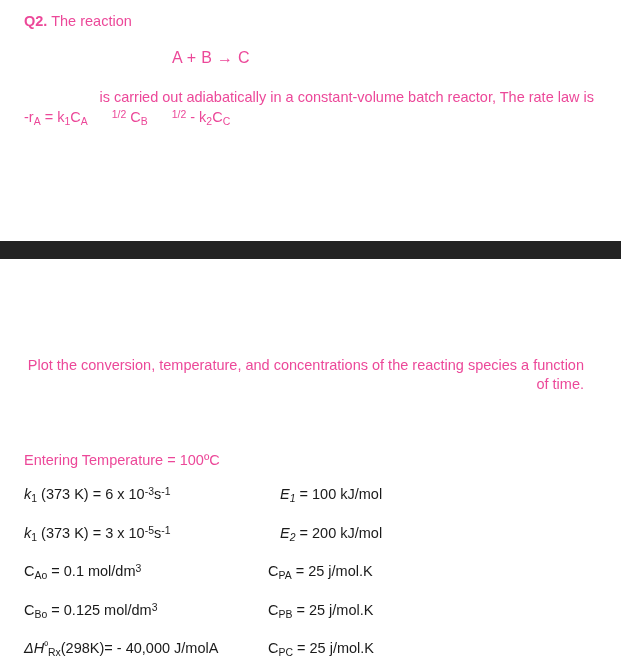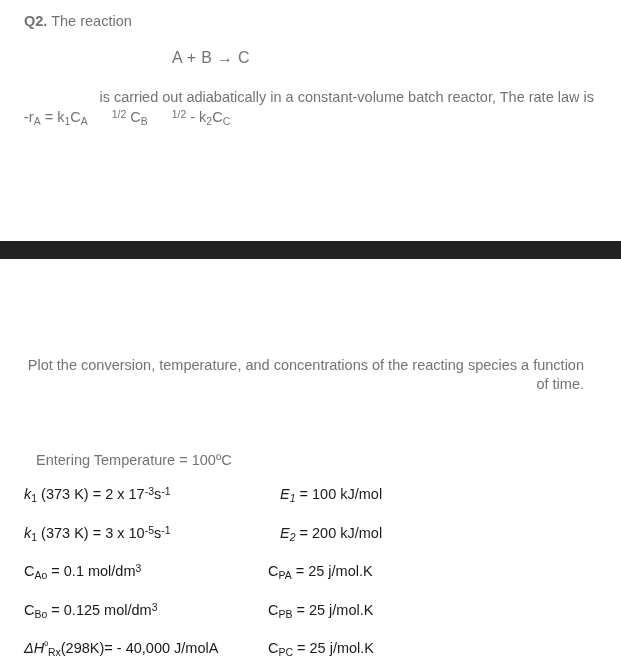--- a/index.html
+++ b/index.html
@@ -21,21 +21,21 @@
     position: absolute;
     inset: 0;
     background: #ffffff;
   }
 
   
   .txt {
     position: absolute;
     font-size: 14.5px;
     line-height: 19px;
-    color: #737373;
+    color: #ec4899;
     white-space: nowrap;
   }
   .wrapline {
     white-space: normal;
     text-align: right;
   }
 
   
   #q-heading {
     left: 24px;
@@ -86,21 +86,20 @@
     white-space: normal;
     line-height: 19px;
   }
   #extra-info-label {
     left: 24px;
     top: 412px;
   }
   #entering-temperature {
     left: 24px;
     top: 451px;
-    margin-left: 12px;
   }
 
   
   .param-row {
     position: absolute;
     left: 0;
     width: 621px;
     height: 20px;
   }
   .param-col-left {
@@ -158,21 +157,21 @@
 
   <div class="txt wrapline" id="plot-instruction">Plot the conversion, temperature, and concentrations of the reacting species a function of time.</div>
 
 
   <div class="txt" id="entering-temperature">
     <span>Entering Temperature = 100</span><span>º</span><span>C</span>
   </div>
 
   <div class="param-row" style="top:486px;">
     <div class="param-col-left">
-      <span class="ital">k</span><sub>1</sub><span> (373 K) = 2 x 17</span><sup>-3</sup><span>s</span><sup>-1</sup>
+      <span class="ital">k</span><sub>1</sub><span> (373 K) = 6 x 10</span><sup>-3</sup><span>s</span><sup>-1</sup>
     </div>
     <div class="param-col-right col-right-k">
       <span class="ital">E</span><sub class="ital">1</sub><span> = 100 kJ/mol</span>
     </div>
   </div>
 
   <div class="param-row" style="top:525px;">
     <div class="param-col-left">
       <span class="ital">k</span><sub>1</sub><span> (373 K) = 3 x 10</span><sup>-5</sup><span>s</span><sup>-1</sup>
     </div>

